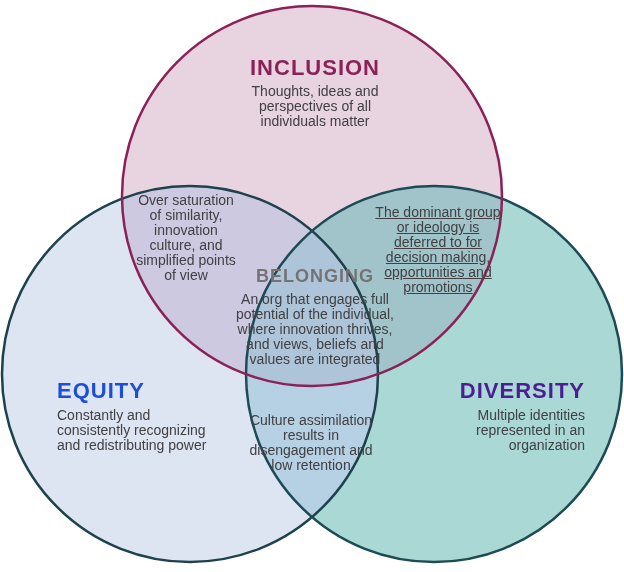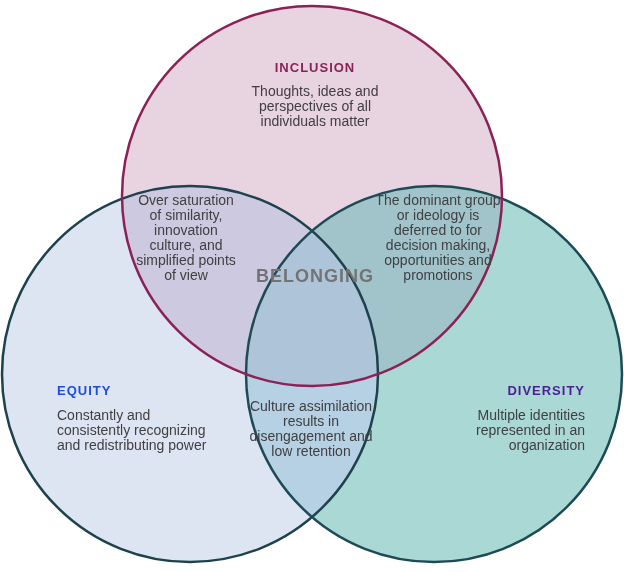--- a/index.html
+++ b/index.html
@@ -13,36 +13,36 @@
   }
   .stage svg { position: absolute; left: 0; top: 0; }
   .label {
     position: absolute;
     color: #414042;
   }
   .centered { transform: translateX(-50%); text-align: center; }
   .right-aligned { text-align: right; }
   .title {
     font-weight: bold;
-    font-size: 13px;
+    font-size: 22px;
     letter-spacing: 1px;
     line-height: 22px;
   }
   .desc {
     font-size: 14px;
     line-height: 15px;
     white-space: pre-line;
   }
   .inclusion-label { left: 315px; top: 57px; }
   .inclusion-label .title { color: #8b2257; margin-bottom: 5px; }
   .overlap-left-label  { left: 186px; top: 193px; width: 160px; }
-  .overlap-right-label { left: 438px; top: 193px; width: 170px; }
+  .overlap-right-label { left: 438px; top: 205px; width: 170px; text-decoration: underline; }
   .belonging-label { left: 315px; top: 265px; width: 190px; }
   .belonging-label .title { color: #737373; font-size: 18px; margin-bottom: 5px; }
-  .overlap-bottom-label { left: 311px; top: 399px; width: 170px; }
+  .overlap-bottom-label { left: 311px; top: 413px; width: 170px; }
   .equity-label { left: 57px; top: 380px; text-align: left; }
   .equity-label .title { color: #1d4ed8; margin-bottom: 6px; }
   .diversity-label { right: 39px; top: 380px; }
   .diversity-label .title { color: #4c1d95; margin-bottom: 6px; }
 </style>
 </head>
 <body>
 
 <div class="stage">
 
@@ -99,20 +99,25 @@
     <div class="desc">The dominant group
 or ideology is
 deferred to for
 decision making,
 opportunities and
 promotions</div>
   </div>
 
   <div class="label centered belonging-label">
     <div class="title">BELONGING</div>
+    <div class="desc">An org that engages full
+potential of the individual,
+where innovation thrives,
+and views, beliefs and
+values are integrated</div>
   </div>
 
   <div class="label centered overlap-bottom-label">
     <div class="desc">Culture assimilation
 results in
 disengagement and
 low retention</div>
   </div>
 
   <div class="label equity-label">

